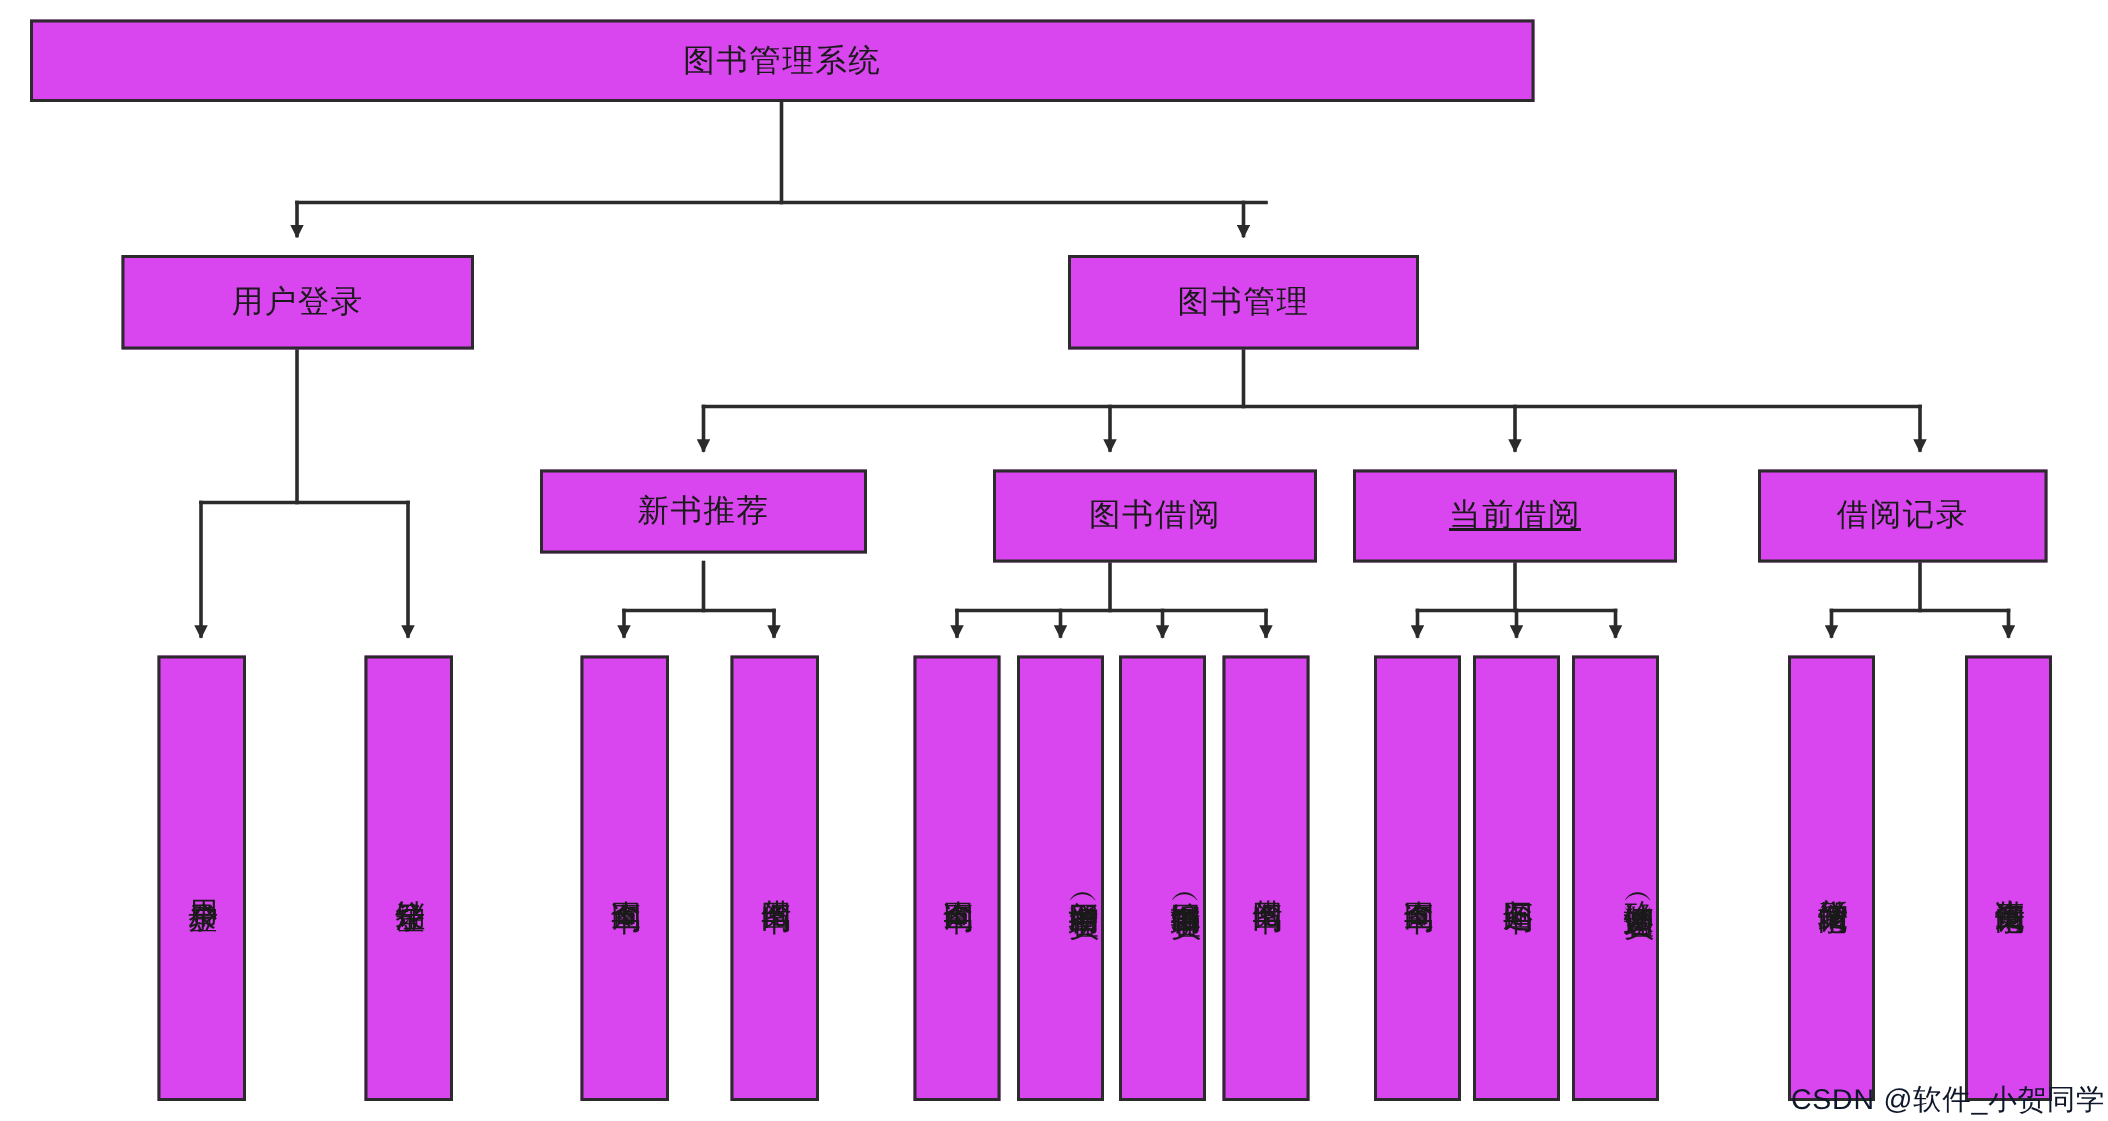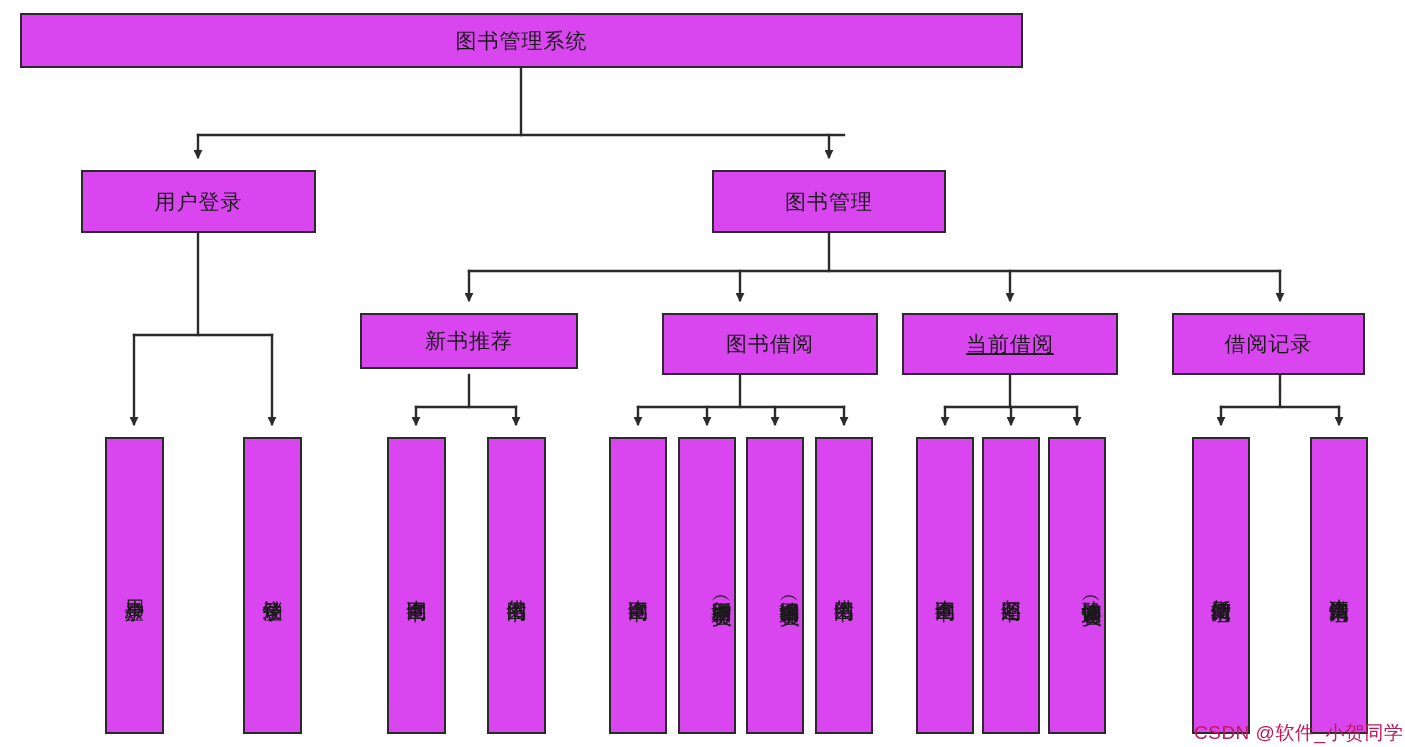--- a/index.html
+++ b/index.html
@@ -51,21 +51,21 @@
     padding-top: 8px;
     white-space: nowrap;
   }
   .node.v-label.mid {
     align-items: center;
     padding-top: 0;
   }
   .watermark {
     position: absolute;
     font-size: 19px;
-    color: #be185d;
+    color: #0f172a;
     letter-spacing: 0.5px;
     white-space: nowrap;
     user-select: none;
   }
 </style>
 </head>
 <body>
 
 <div id="canvas">
 

